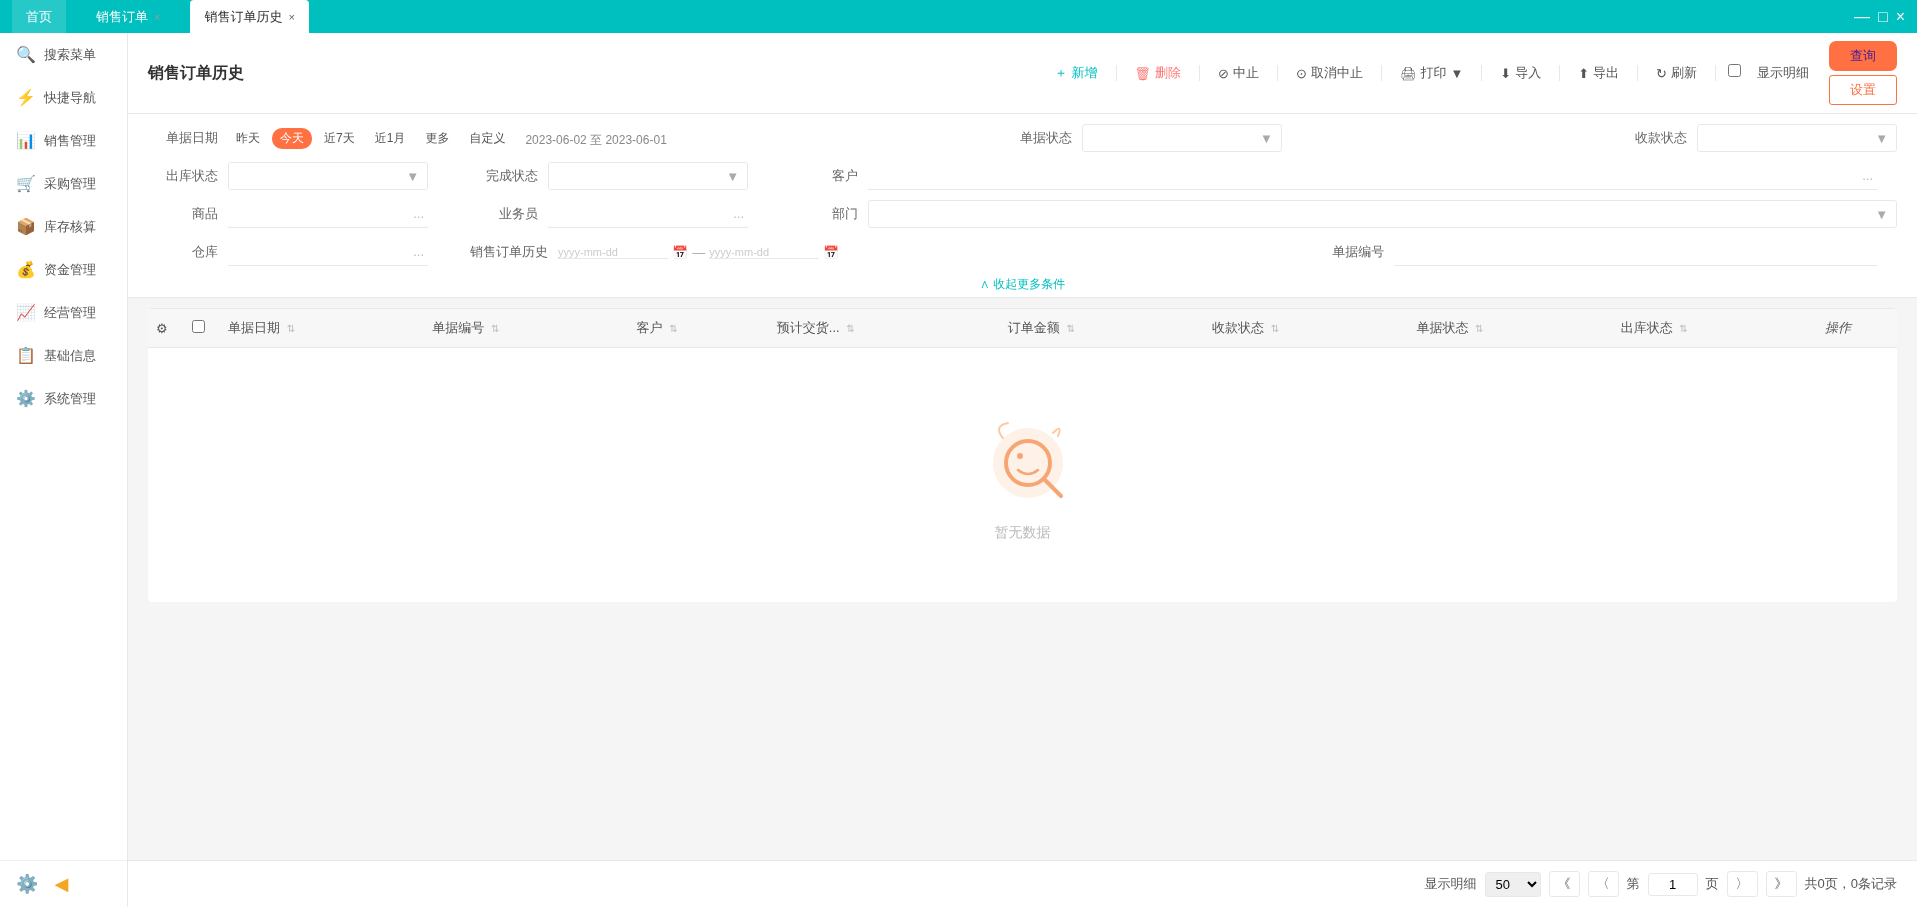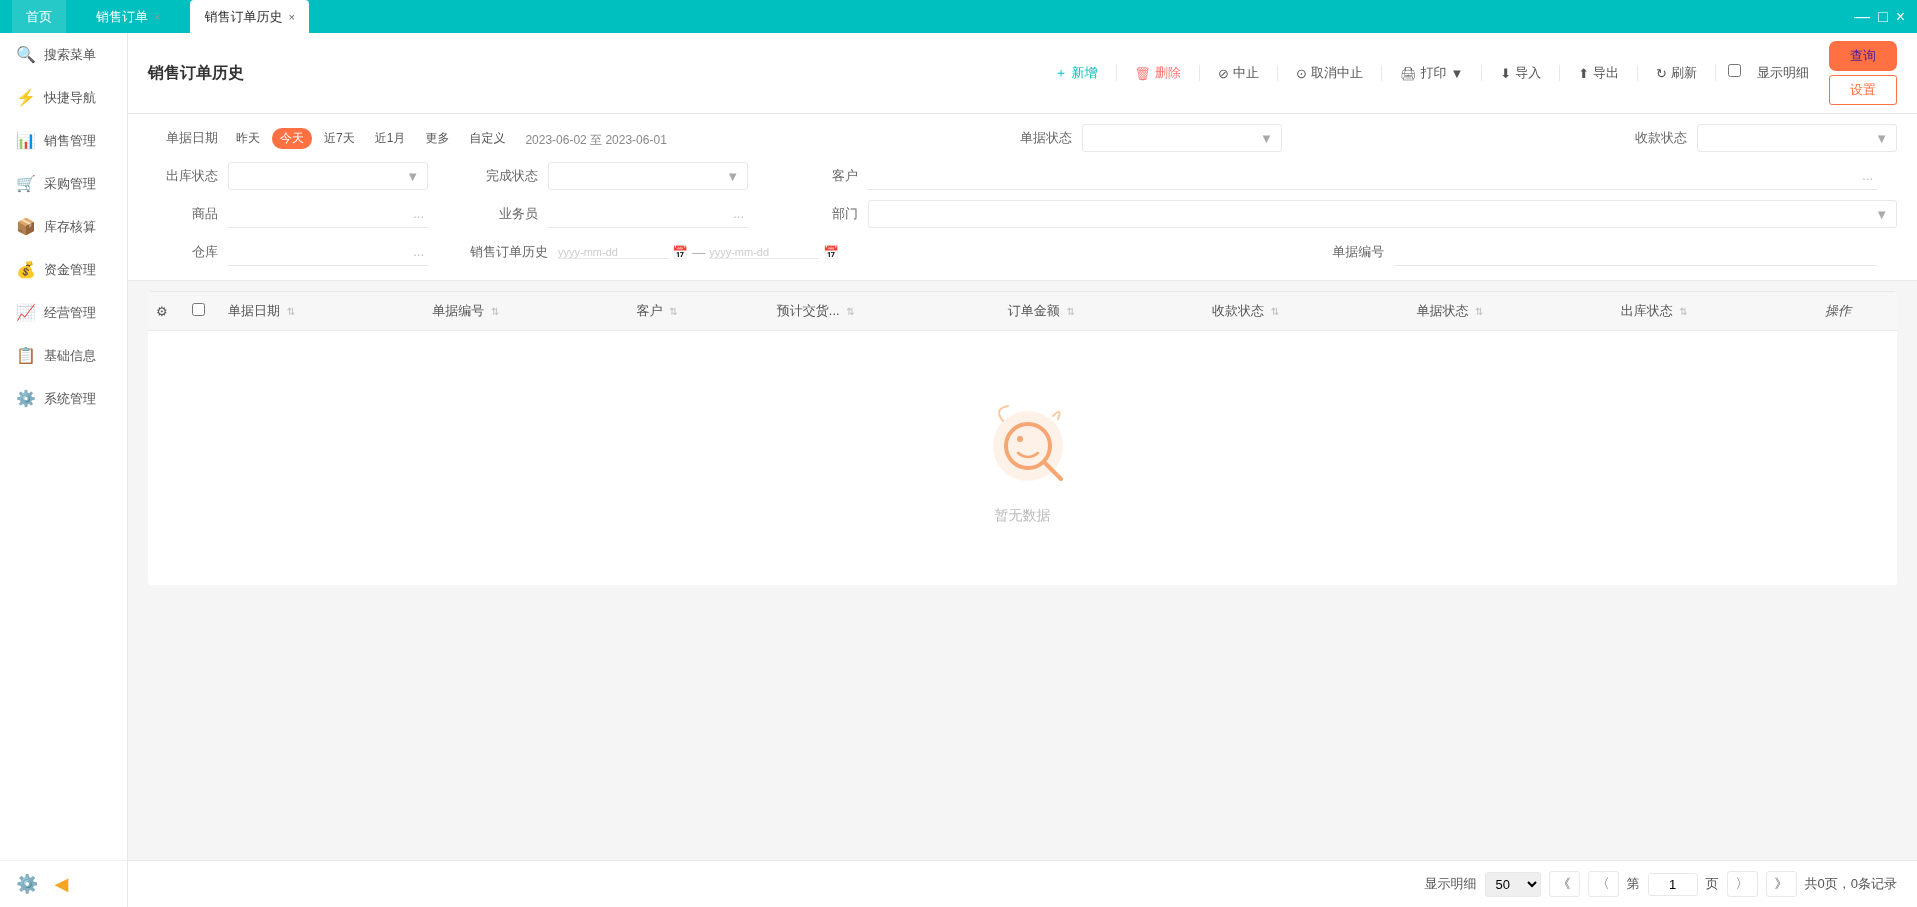--- a/index.html
+++ b/index.html
@@ -279,20 +279,21 @@
         <span class="date-dash">—</span>
         <input class="filter-input" type="text" style="border-top: none; border-right: none; border-left: none; border-image: initial; border-bottom: 1px solid rgb(232, 232, 232); width: 110px;" placeholder="yyyy-mm-dd">
         <span class="calendar-icon">📅</span>
         <div style="flex:1;"></div>
         <span class="filter-label">单据编号</span>
         <div class="filter-field" style="flex:1;">
           <input class="filter-input" type="text" style="">
         </div>
       </div>
 
+      <div class="collapse-bar">∧ 收起更多条件</div>
     </div>
 
     <div class="table-area">
       <table class="data-table">
         <thead>
           <tr>
             <th class="table-settings">⚙</th>
             <th class="table-check"><input type="checkbox" style=""></th>
             <th>
               <span>单据日期</span>

